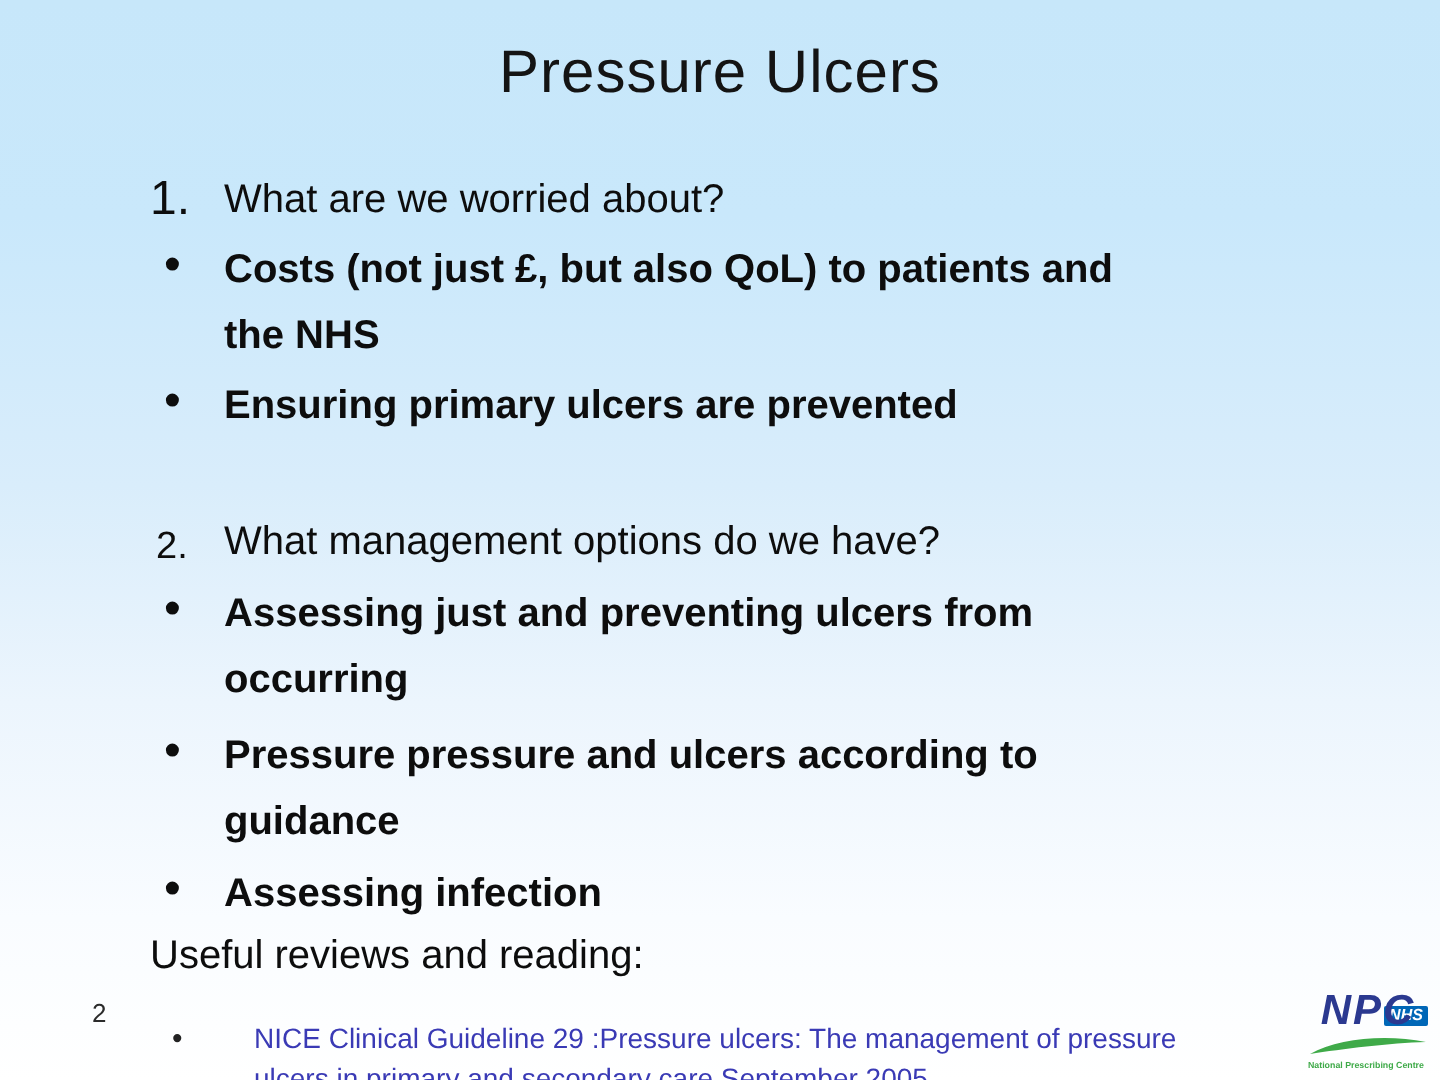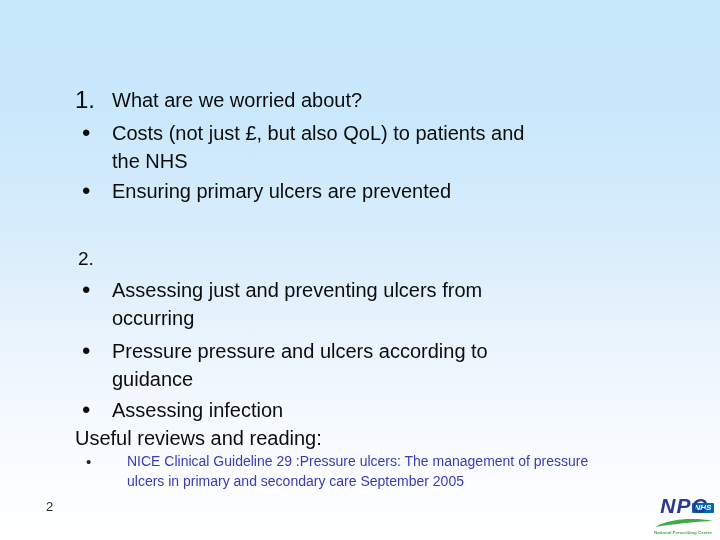--- a/index.html
+++ b/index.html
@@ -10,30 +10,30 @@
   }
   .title{
     position:absolute;top:20px;left:0;width:100%;
     text-align:center;font-size:30px;color:#141414;letter-spacing:0.5px;
   }
   .content{position:absolute;left:75px;top:86px;width:588px;color:#0d0d0d;}
   .row{display:flex;align-items:flex-start;}
   .marker{flex:none;width:37px;font-size:24px;line-height:28px;box-sizing:border-box;}
   .row.bullet .marker{padding-left:7px;}
   .text{flex:1;font-size:20px;line-height:28px;white-space:pre-line;}
-  .row.bold .text{font-weight:normal;line-height:28px;}
+  .row.bold .text{font-weight:bold;line-height:33px;}
   .row.num2 .marker{font-size:19px;padding-top:3px;padding-left:3px;}
   .r1{margin-bottom:5px;}
   .r2{margin-bottom:2px;}
   .r3{margin-bottom:37px;}
   .r4{margin-bottom:3px;}
   .r5{margin-bottom:5px;}
   .r6{margin-bottom:3px;}
   .r7{margin-bottom:0;}
-  .r8{margin-bottom:0;}
+  .r8{margin-bottom:18px;}
   .row.smallblue .marker{width:52px;padding-left:11px;font-size:15px;line-height:19px;color:#222;}
   .row.smallblue .text{font-size:14px;line-height:19.5px;color:#3a3ab5;}
   .page-number{position:absolute;left:46px;top:499px;font-size:13px;color:#2b2b2b;}
   .logo{position:absolute;right:5px;bottom:4px;width:62px;height:50px;}
   .nhs-box{
     position:absolute;top:17px;right:1px;width:22px;height:10px;background:#0067b7;
     color:#ffffff;font-style:italic;font-weight:bold;font-size:8px;
     text-align:center;line-height:10px;border-radius:1px;
   }
   .npc-text{
@@ -45,20 +45,21 @@
     position:absolute;bottom:1px;left:1px;width:62px;
     font-size:8px;font-weight:bold;color:#3faa49;white-space:nowrap;
     transform:scale(0.55);transform-origin:0 100%;
   }
 </style>
 </head>
 <body>
 
 <div class="slide">
 
+  <div class="title">Pressure Ulcers</div>
 
   <div class="content">
 
     <div class="row r1">
       <span class="marker">1.</span>
       <span class="text">What are we worried about?</span>
     </div>
 
     <div class="row bullet bold r2">
       <span class="marker">•</span>
@@ -66,20 +67,21 @@
 the NHS</span>
     </div>
 
     <div class="row bullet bold r3">
       <span class="marker">•</span>
       <span class="text">Ensuring primary ulcers are prevented</span>
     </div>
 
     <div class="row num2 r4">
       <span class="marker">2.</span>
+      <span class="text">What management options do we have?</span>
     </div>
 
     <div class="row bullet bold r5">
       <span class="marker">•</span>
       <span class="text">Assessing just and preventing ulcers from
 occurring</span>
     </div>
 
     <div class="row bullet bold r6">
       <span class="marker">•</span>

